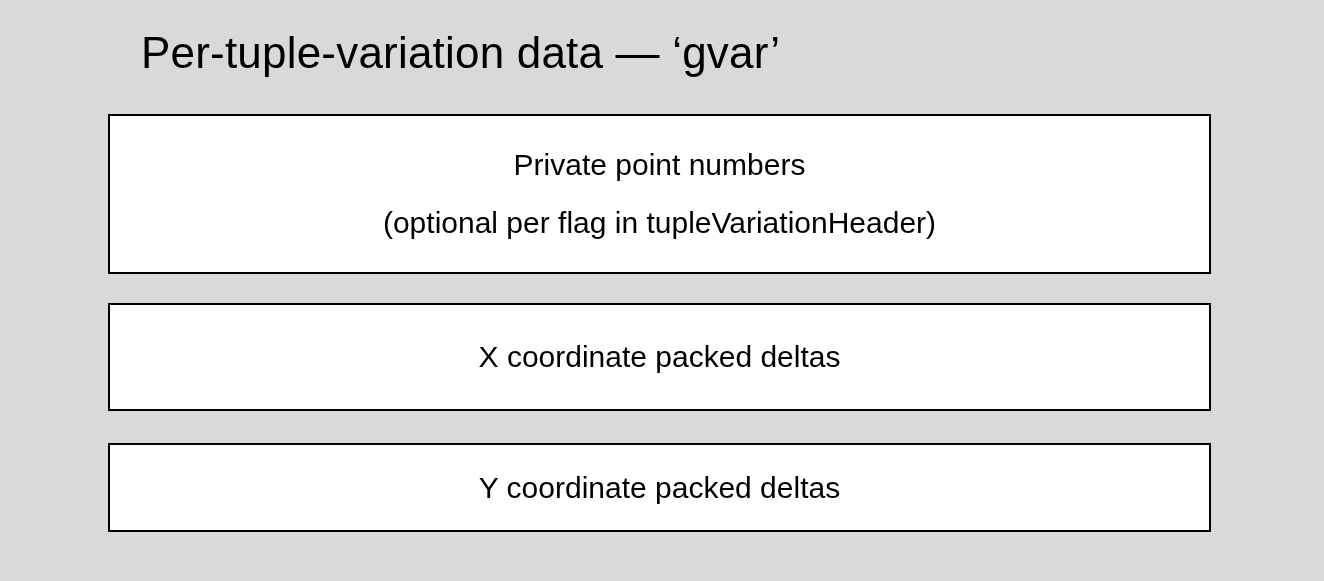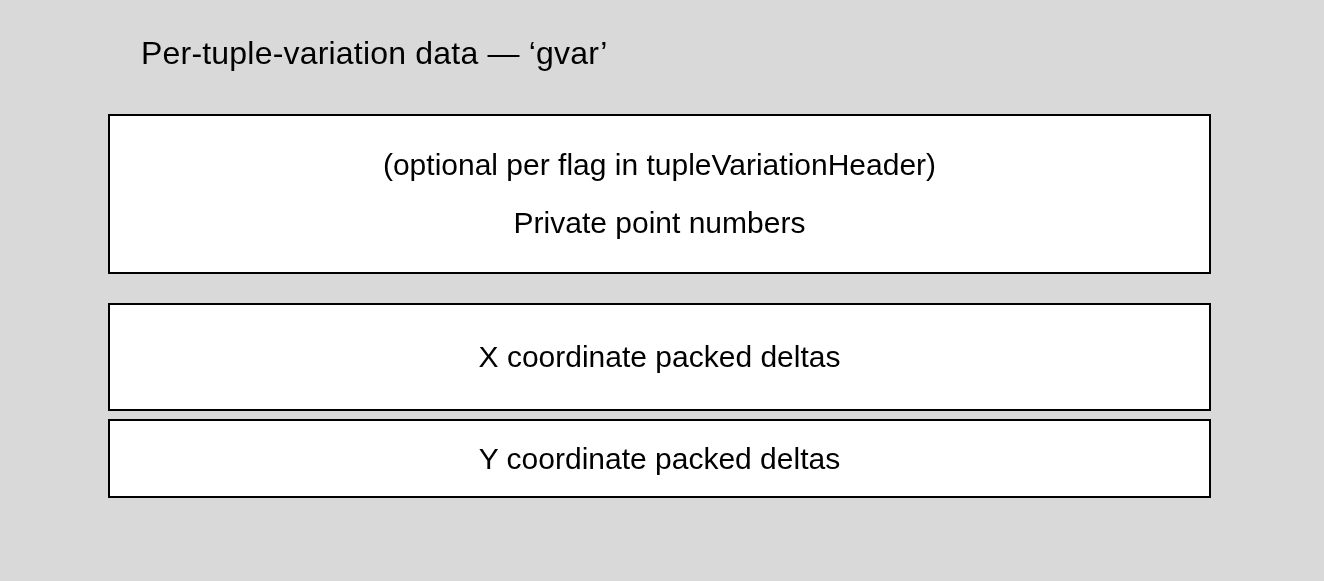--- a/index.html
+++ b/index.html
@@ -12,21 +12,21 @@
     background: #d9d9d9;
     position: relative;
     font-family: "Liberation Sans", "DejaVu Sans", sans-serif;
     color: #000000;
     overflow: hidden;
   }
   .diagram-title {
     position: absolute;
     left: 141px;
     top: 33px;
-    font-size: 32px;
+    font-size: 44px;
     line-height: 40px;
     font-weight: 400;
     letter-spacing: 0.2px;
     white-space: nowrap;
   }
   .box {
     position: absolute;
     left: 108px;
     width: 1103px;
     background: #ffffff;
@@ -45,32 +45,32 @@
   }
   #box-private {
     top: 114px;
     height: 160px;
   }
   #box-xdeltas {
     top: 303px;
     height: 108px;
   }
   #box-ydeltas {
-    top: 419px;
-    height: 79px;
+    top: 443px;
+    height: 89px;
   }
 </style>
 </head>
 <body>
 
 <div class="diagram-title">Per-tuple-variation data — ‘gvar’</div>
 
 <div class="box" id="box-private">
+  <div class="box-line">Private point numbers</div>
   <div class="box-line">(optional per flag in tupleVariationHeader)</div>
-  <div class="box-line">Private point numbers</div>
 </div>
 
 <div class="box" id="box-xdeltas">
   <div class="box-line">X coordinate packed deltas</div>
 </div>
 
 <div class="box" id="box-ydeltas">
   <div class="box-line">Y coordinate packed deltas</div>
 </div>
 

